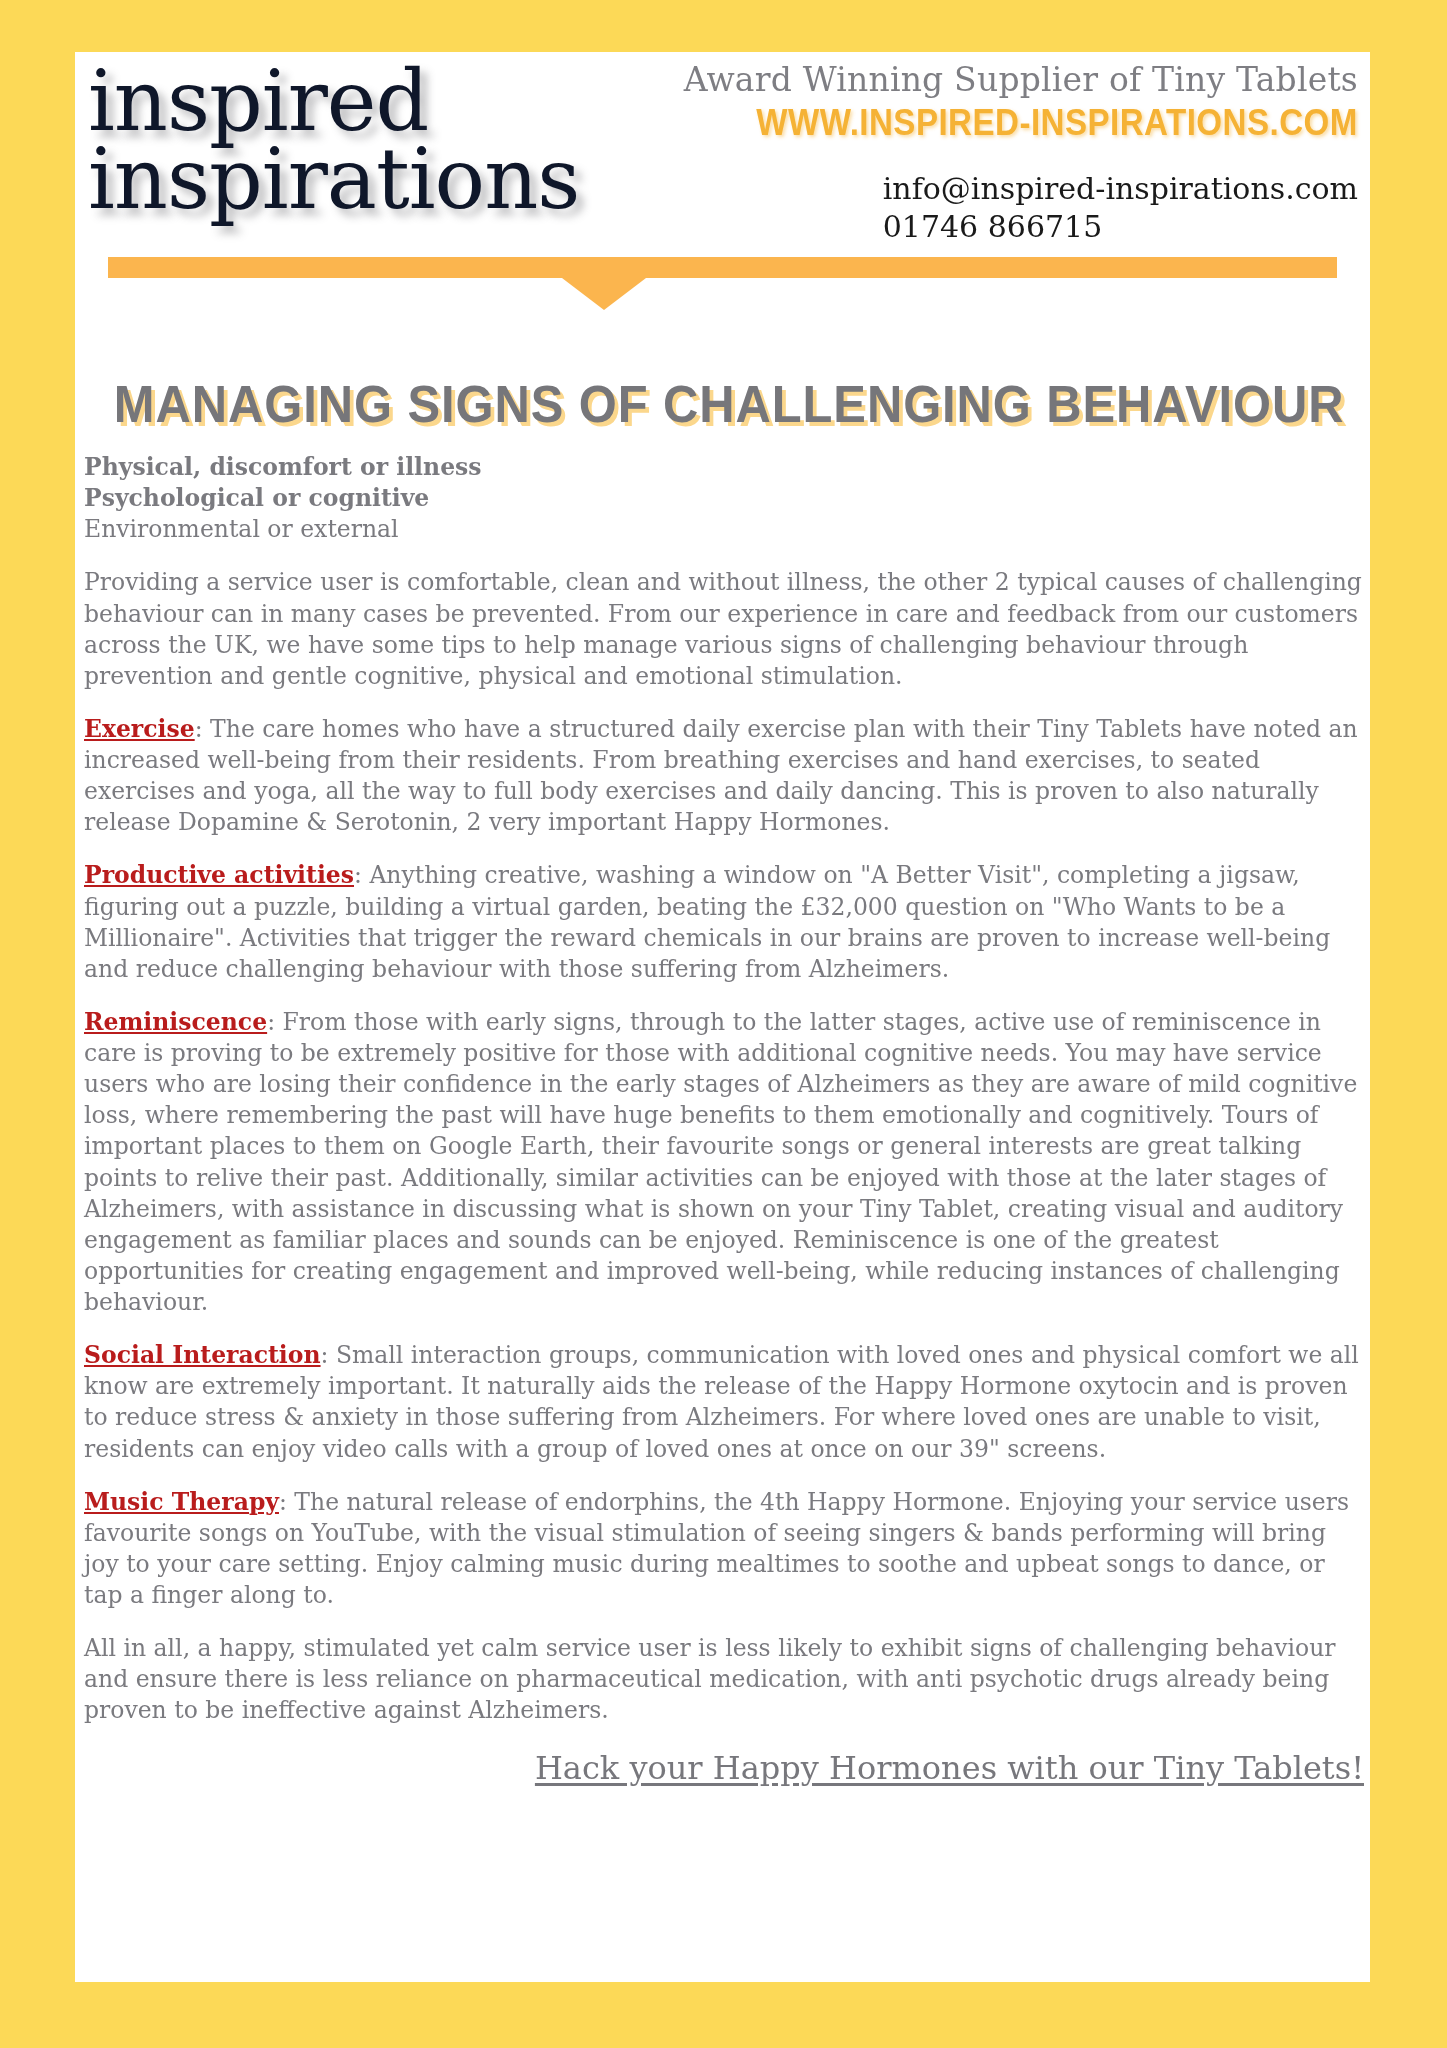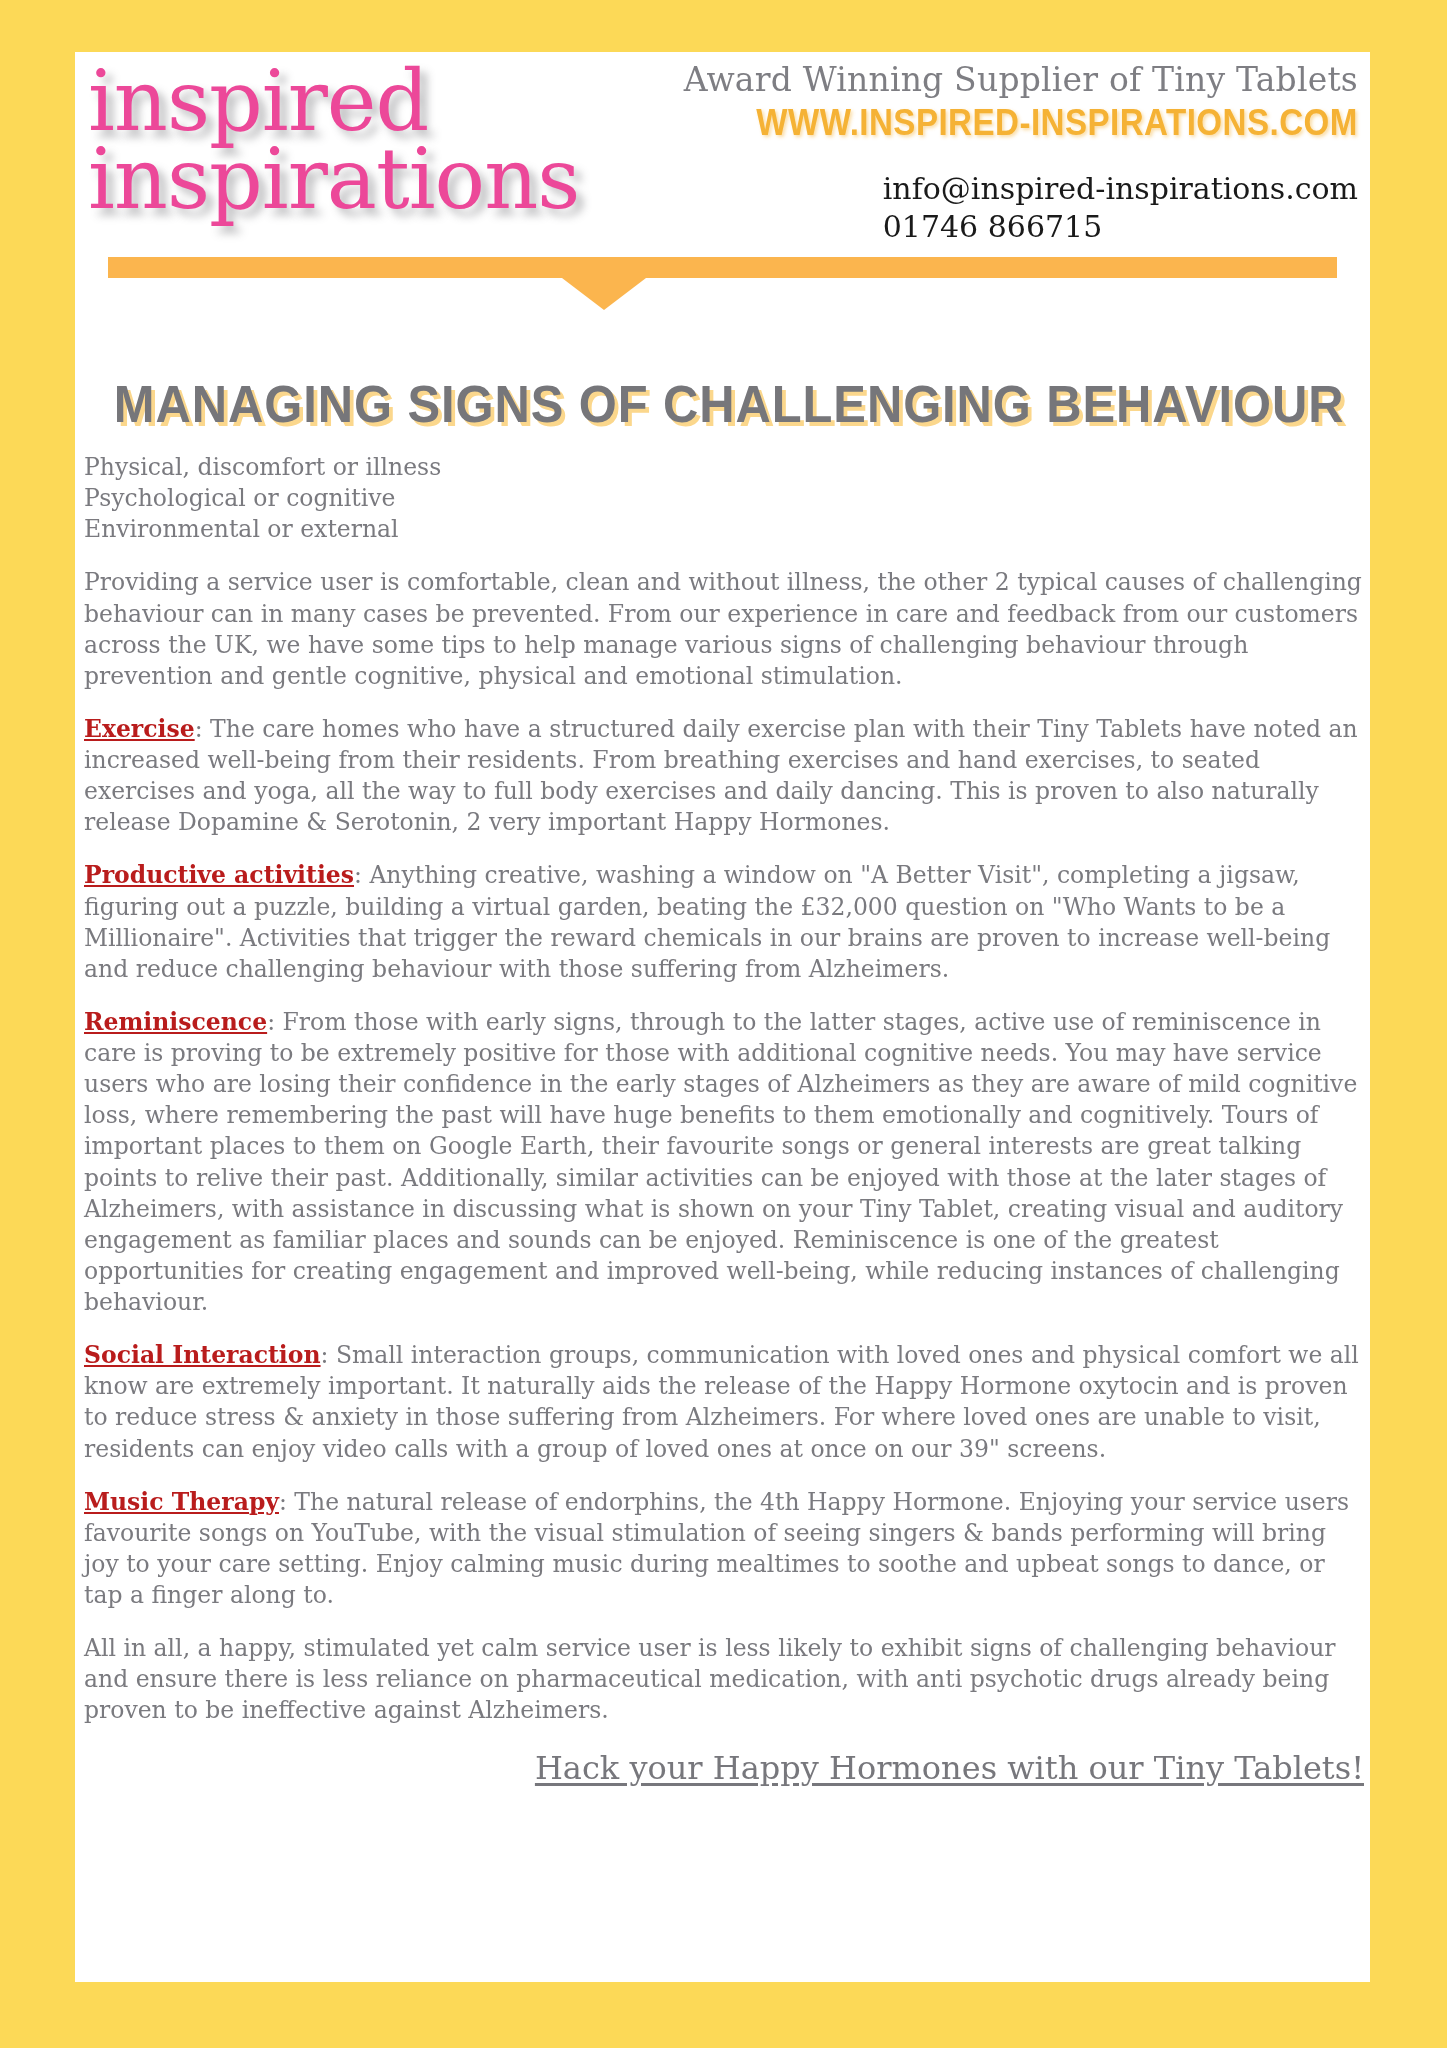--- a/index.html
+++ b/index.html
@@ -33,21 +33,21 @@
   .header {
     position: relative;
     height: 225px;
   }
 
   .logo {
     position: absolute;
     left: 13px;
     top: 10px;
     width: 620px;
-    color: #ec4899;
+    color: #0f172a;
     font-family: "DejaVu Serif", serif;
     font-weight: 400;
     font-size: 84px;
     line-height: 0.93;
     letter-spacing: -1px;
     text-shadow: 7px 7px 9px rgba(90,90,95,0.40);
   }
   .logo .l2 { display: block; }
 
   .tagline {
@@ -143,21 +143,21 @@
 
   p.para {
     color: #7A7A7F;
     font-family: "DejaVu Serif", serif;
     font-size: 23.5px;
     line-height: 1.325;
     margin-bottom: 22px;
     text-align: left;
   }
 
-  p.tight { margin-bottom: 0; }
+  p.tight { margin-bottom: 0; font-weight: bold; }
   p.causes { margin-bottom: 22px; }
 
   .lead-in {
     color: #b91c1c;
     font-weight: bold;
     text-decoration: underline;
     text-underline-offset: 2px;
   }
 
   .footer-cta {

